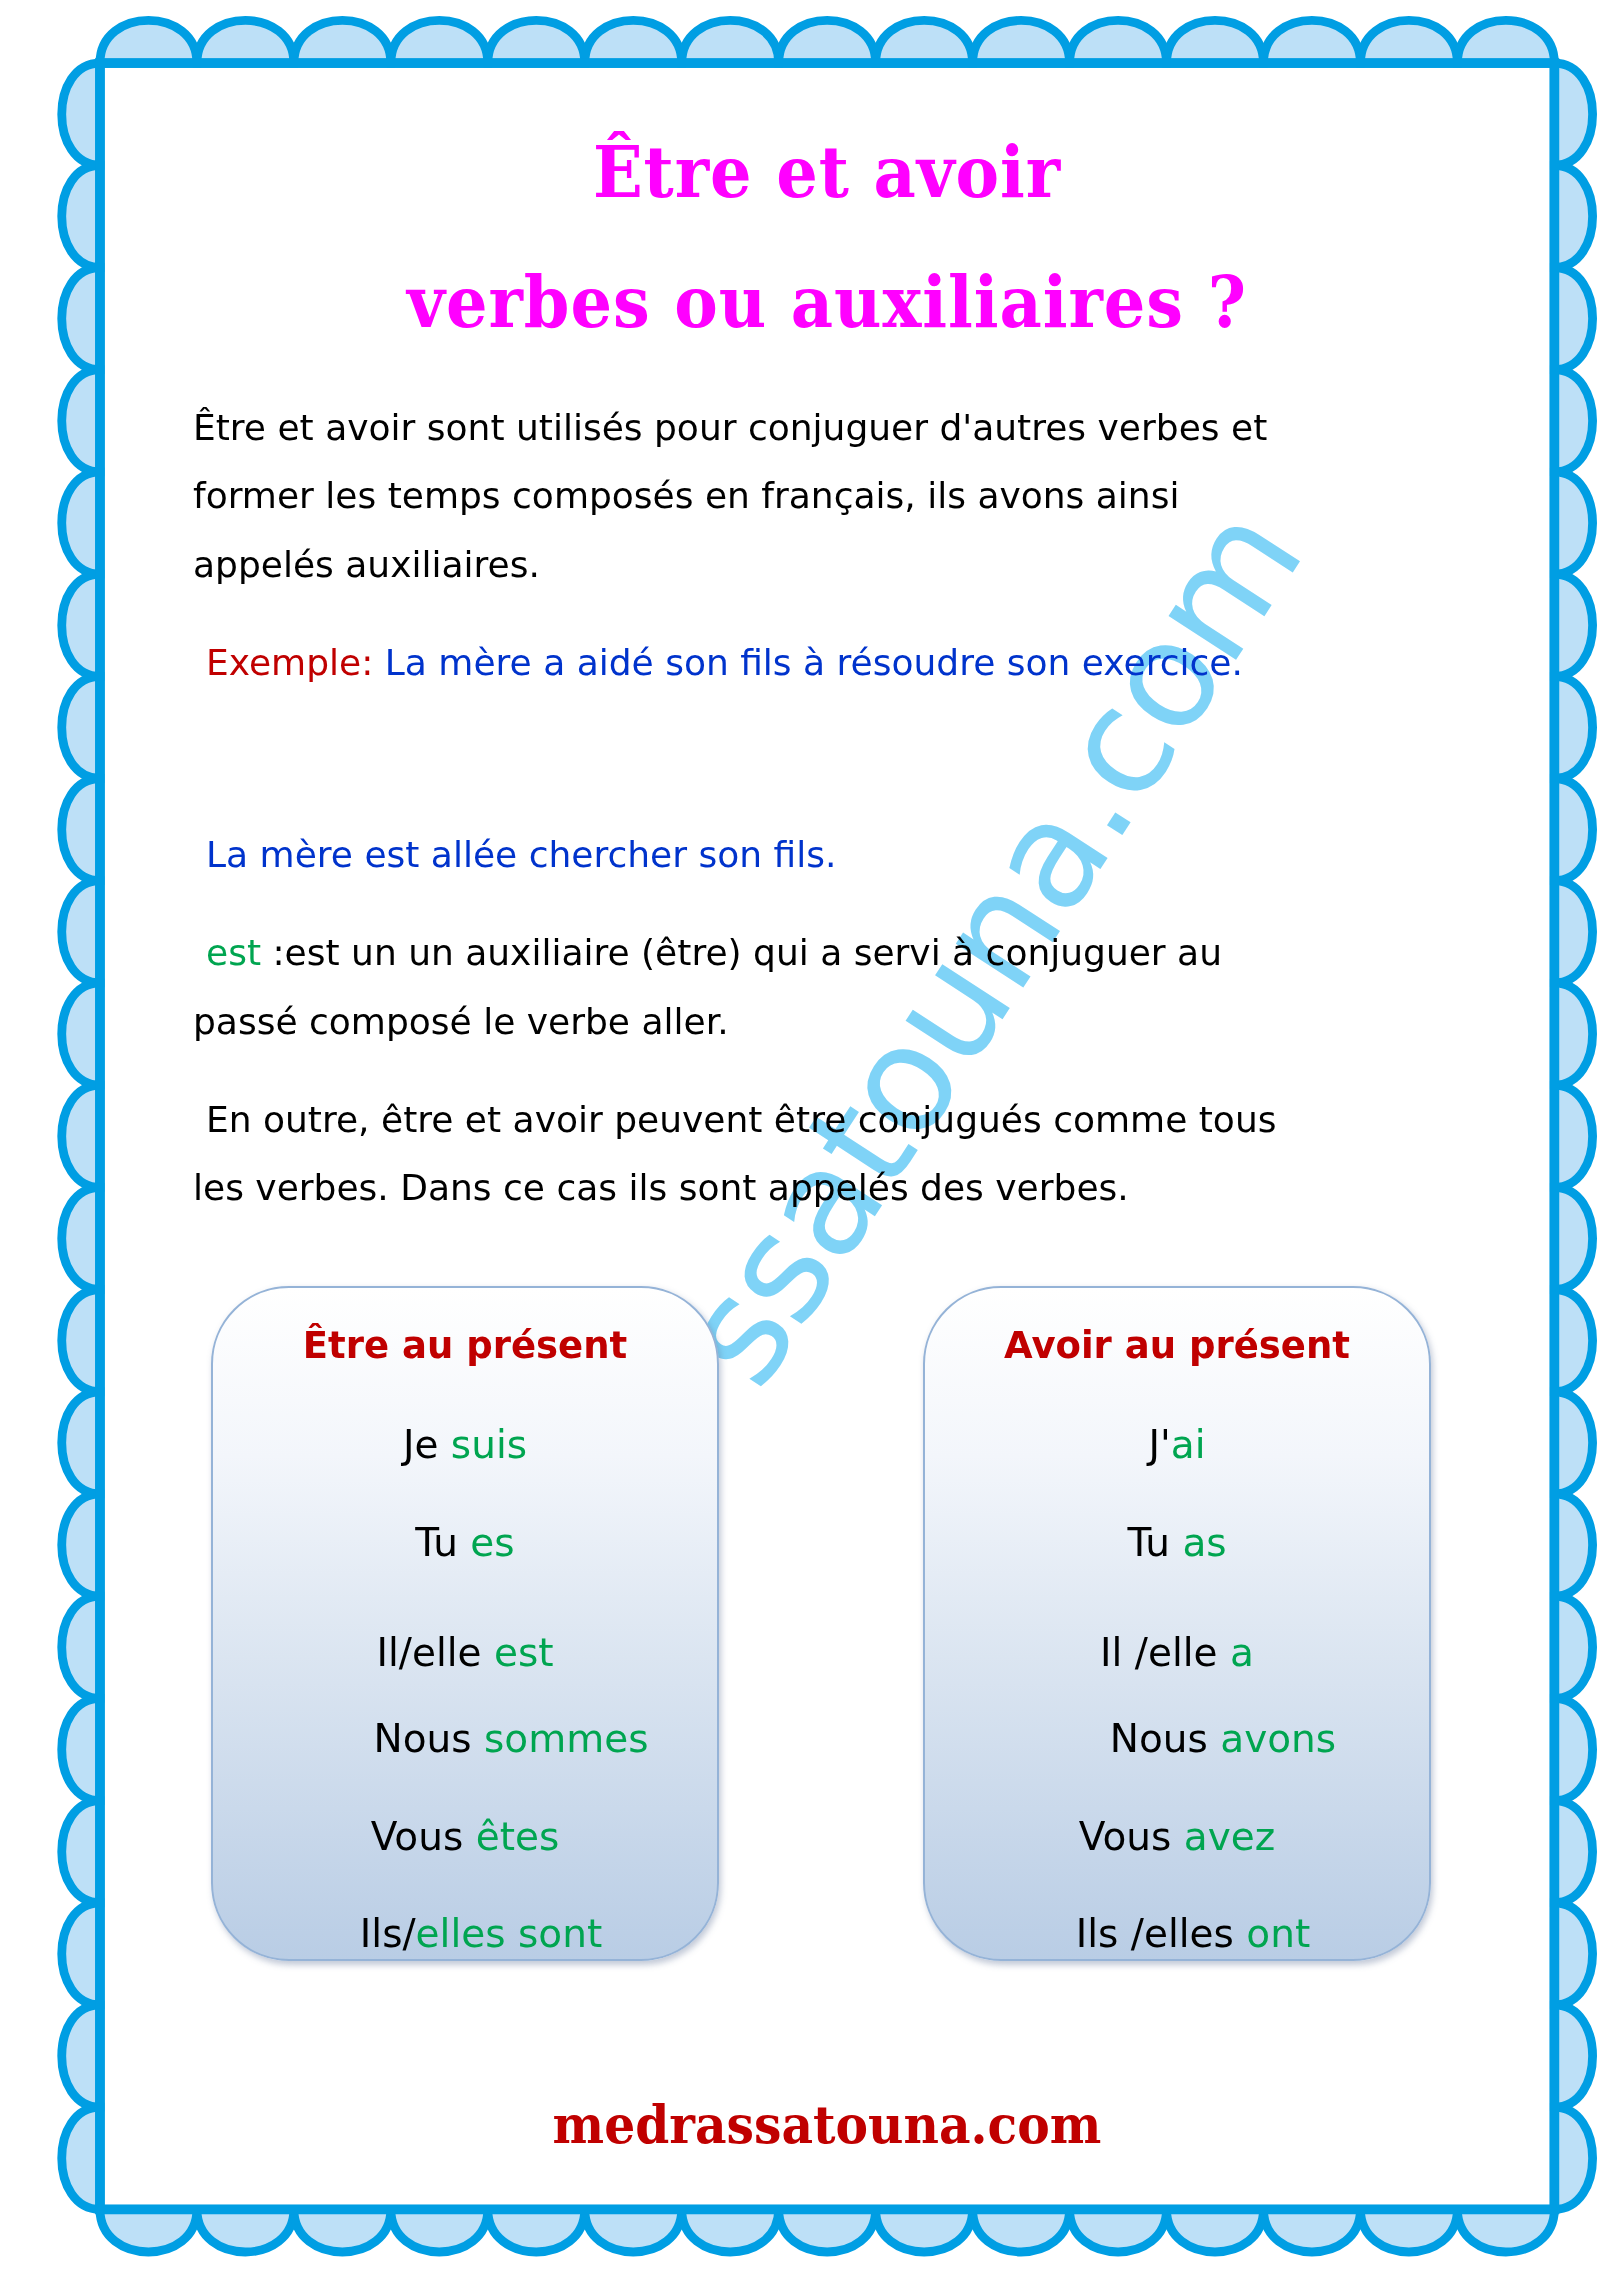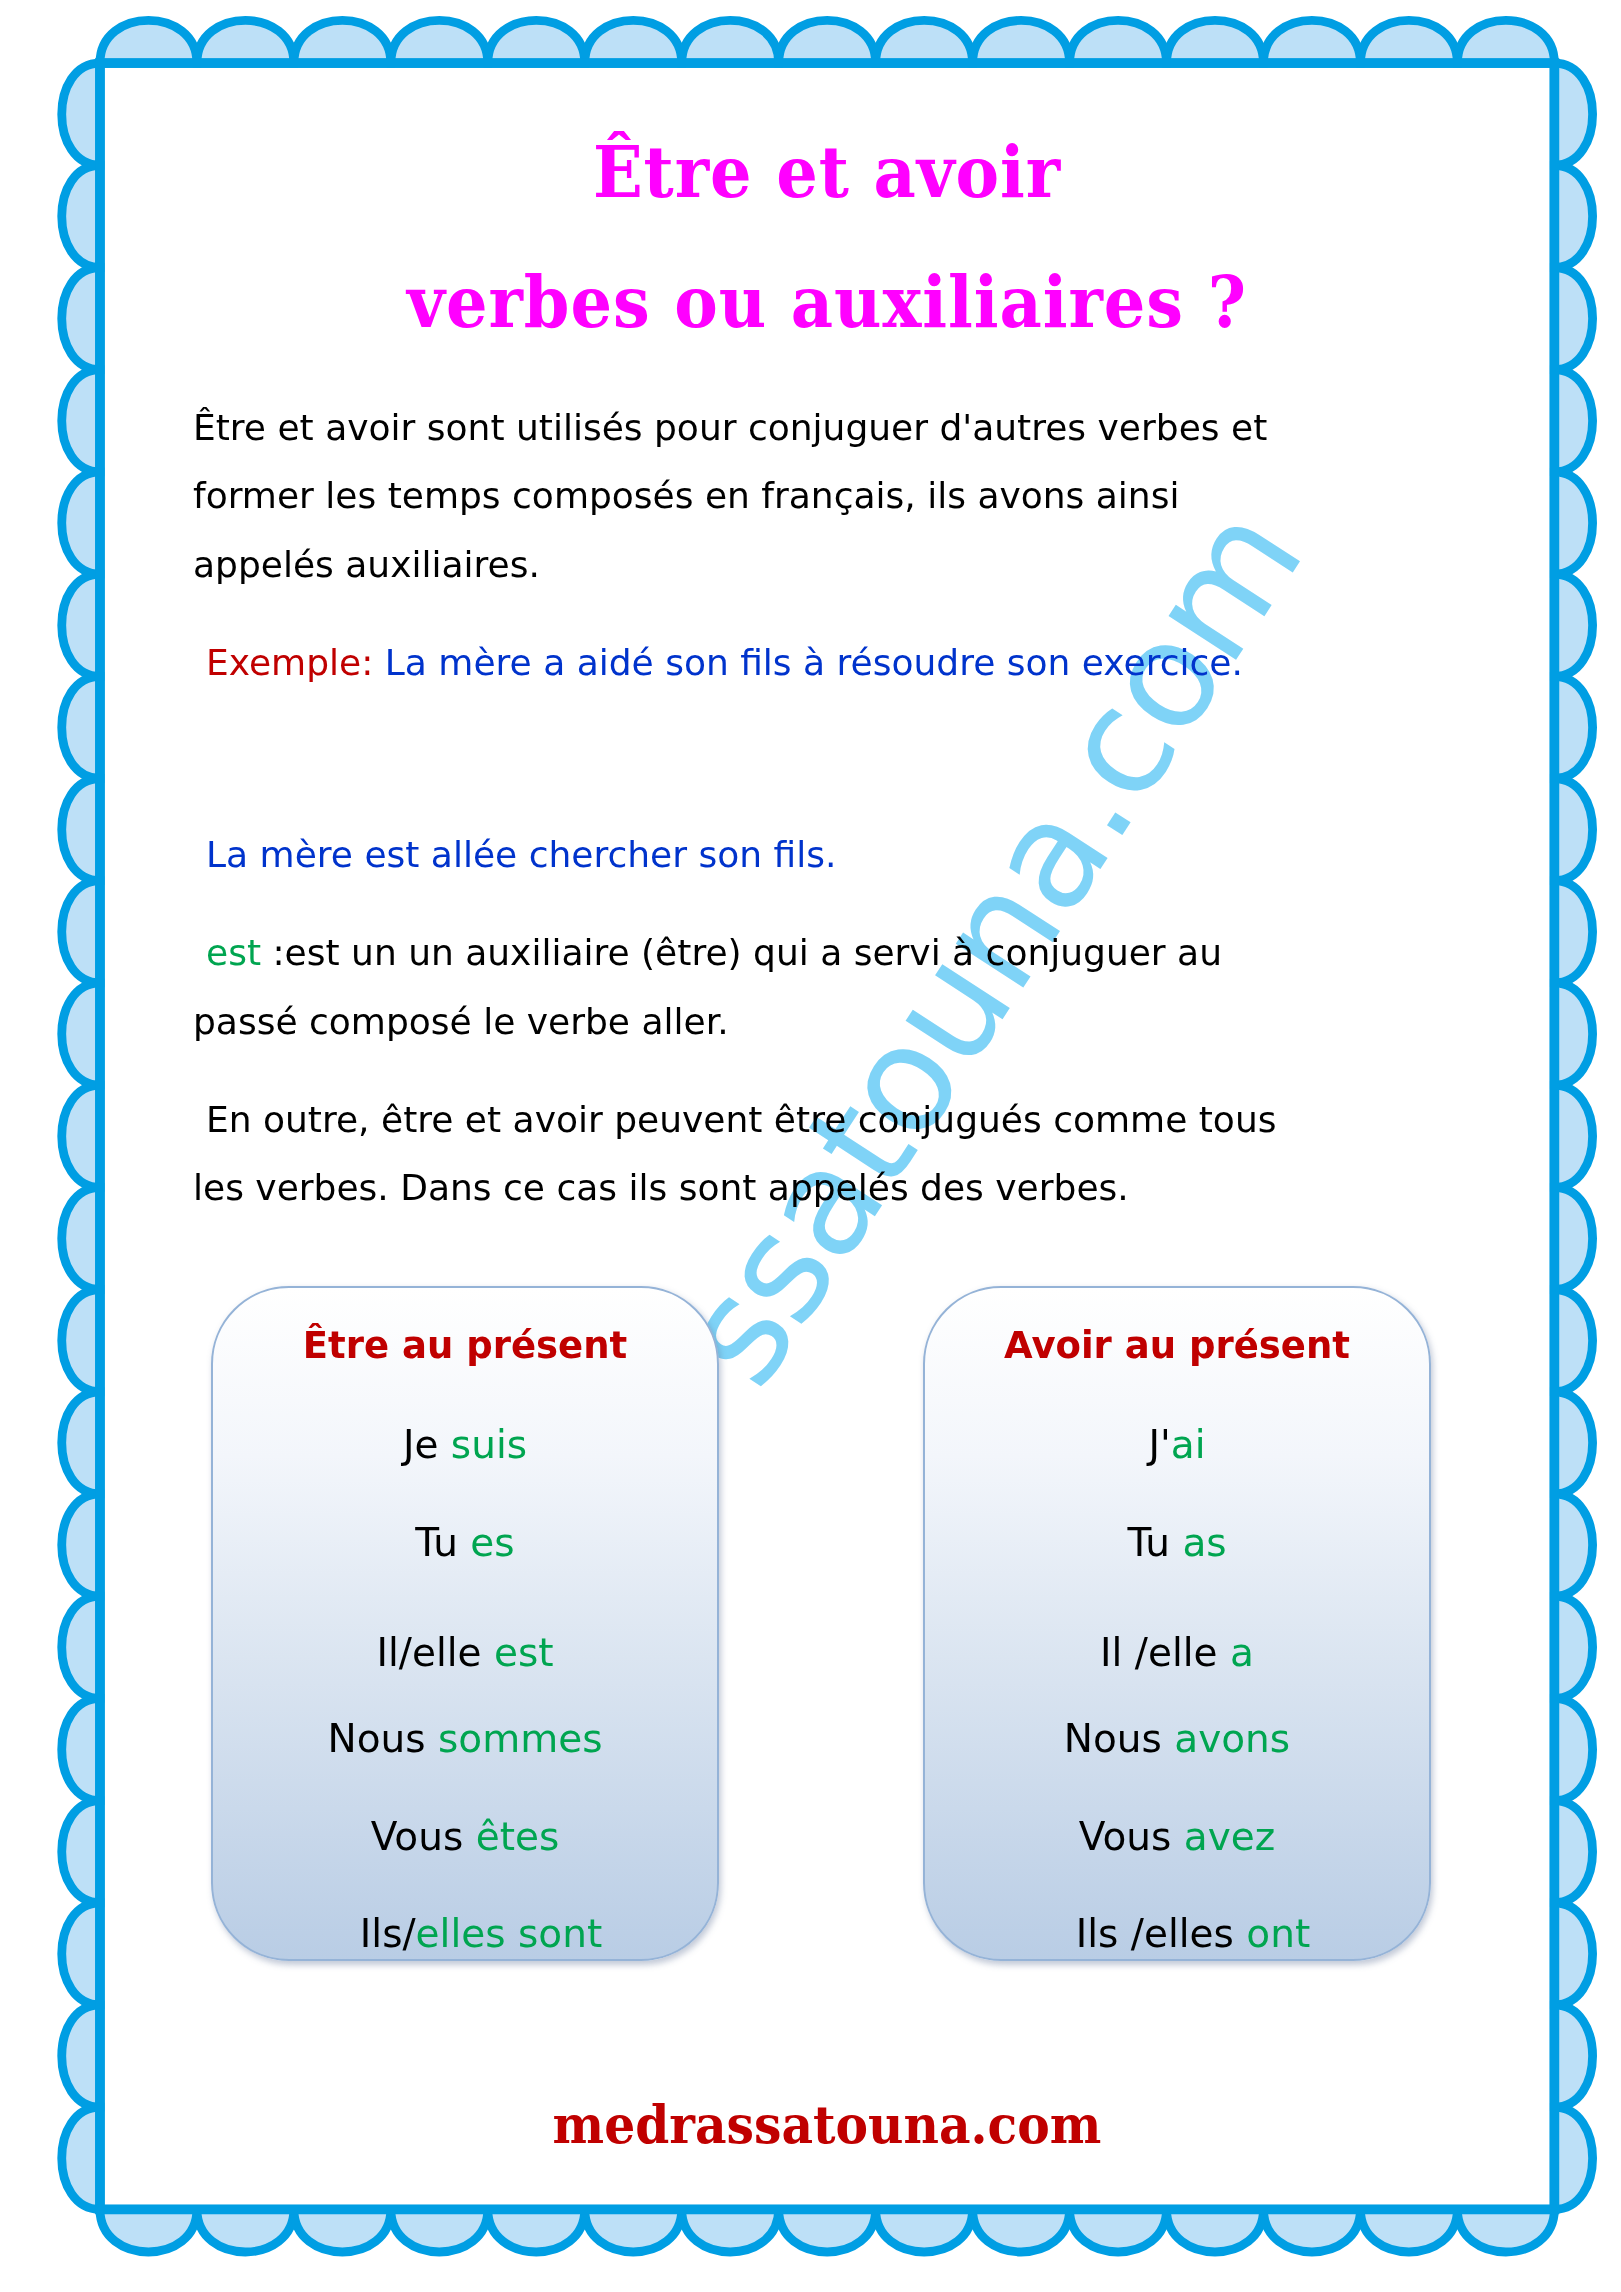--- a/index.html
+++ b/index.html
@@ -26,21 +26,21 @@
          border: 2.9px solid #95b3d7; box-sizing: border-box;
          background: linear-gradient(to bottom, #ffffff 0%, #f3f6fb 25%, #dbe5f1 55%, #b9cde5 100%);
          box-shadow: 2px 3.9px 5.9px rgba(80,100,140,0.35); z-index: 4; }
   .box-left { left: 211px; }
   .box-right { left: 923px; }
   .box-title { position: absolute; top: 39px; left: 0; width: 100%; text-align: center;
                color: #c00000; font-weight: bold; font-size: 37px; line-height: 1; }
   .row { position: absolute; left: 0; width: 100%; text-align: center; font-size: 39px;
          line-height: 1; color: #000; white-space: nowrap; }
   .r0 { top: 137px; } .r1 { top: 235px; } .r2 { top: 345px; }
-  .r3 { top: 431px; } .r4 { top: 529px; } .r5 { top: 626px; padding-left: 16px; }
+  .r3 { top: 431px; padding-left: 46px; } .r4 { top: 529px; } .r5 { top: 626px; padding-left: 16px; }
   .footer { position: absolute; top: 2098px; left: 98px; width: 1458px; text-align: center;
             font-family: "DejaVu Serif", serif; font-weight: bold; color: #c00000;
             font-size: 53px; line-height: 1; transform: scaleX(0.92); }
 </style>
 </head>
 <body>
 
 <svg id="frame-svg" viewBox="0 0 1654 2339" xmlns="http://www.w3.org/2000/svg">
   <g id="scallops" fill="#bde0f7" stroke="#009ee3" stroke-width="9">
       <path d="M102,64 C102,6 200.93333333333334,6 200.93333333333334,64 Z"></path>

